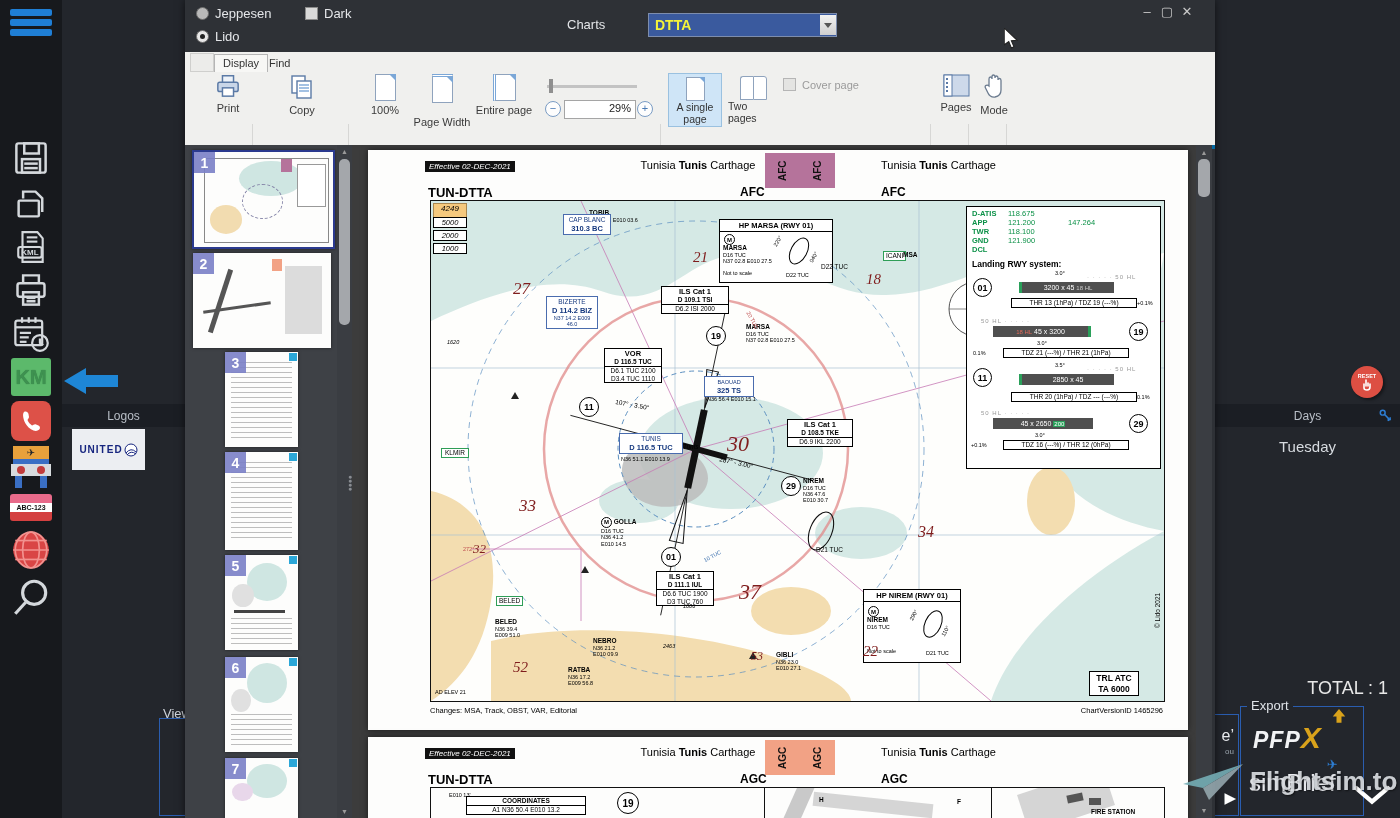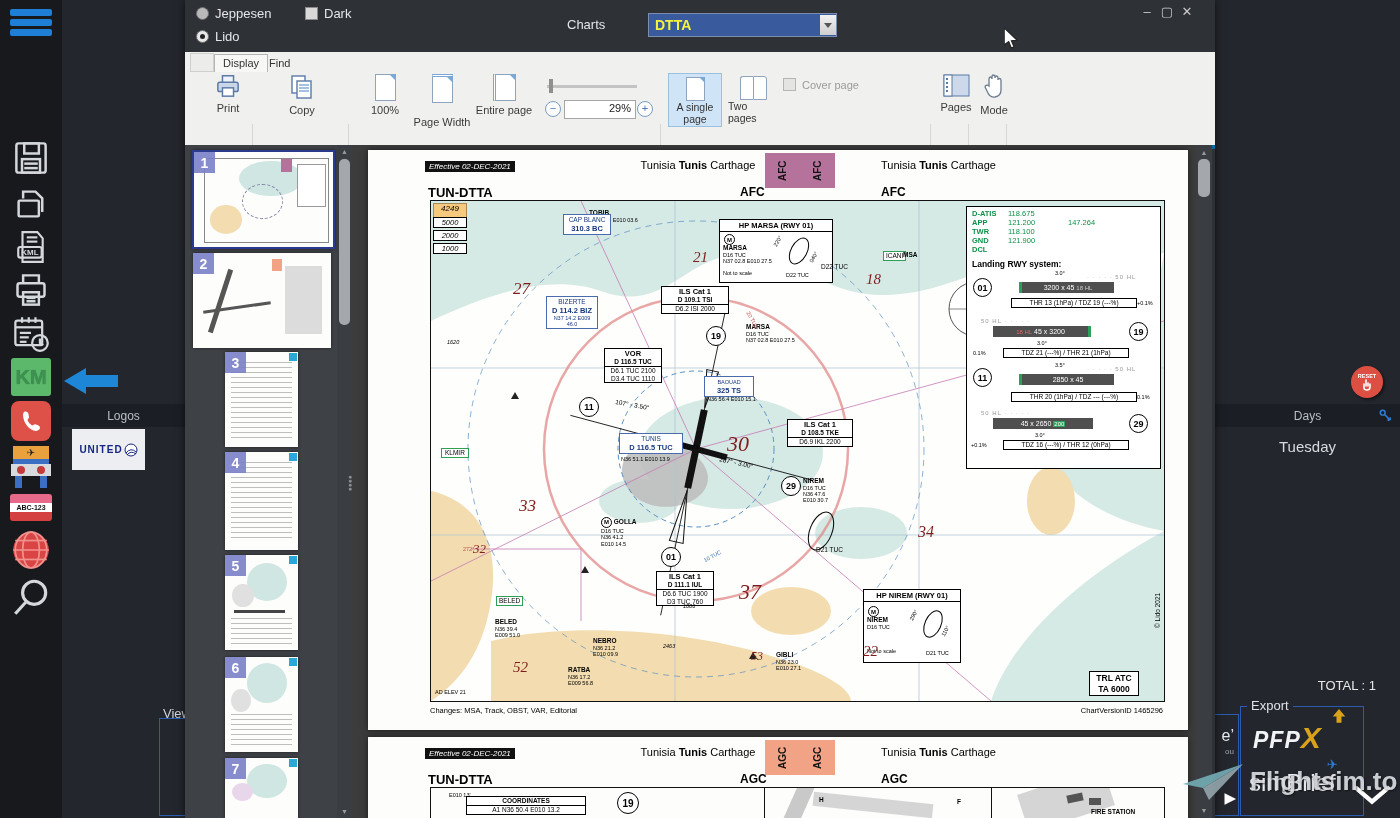--- a/index.html
+++ b/index.html
@@ -239,21 +239,21 @@
     <svg class="a" style="right:8px;top:5px" width="13" height="13" viewBox="0 0 14 14">
         <g stroke="#2d7dd2" stroke-width="1.6" fill="none">
           <circle cx="4" cy="4" r="2.6"></circle>
           <line x1="6" y1="6" x2="12" y2="12"></line>
           <line x1="10" y1="10" x2="10" y2="13"></line>
           <line x1="12" y1="9" x2="12" y2="12"></line>
         </g>
       </svg>
   </div>
   <div class="a" style="left:0;top:438px;width:185px;text-align:center;color:#d7dbe0;font-size:15px"><span>Tuesday</span></div>
-  <div class="a" style="right:24px;top:678px;color:#e8e8e8;font-size:13px"><span>TOTAL : 1</span></div>
+  <div class="a" style="right:12px;top:678px;color:#e8e8e8;font-size:18px"><span>TOTAL : 1</span></div>
 
   <div class="a" style="left:-40px;top:714px;width:62px;height:100px;border:1px solid #2a5db0">
     <span class="a" style="right:4px;top:12px;color:#e8eaee;font-size:16px">e’</span>
     <span class="a" style="right:4px;top:32px;color:#9aa4ad;font-size:8px">ou</span>
     <span class="a" style="right:2px;bottom:8px;color:#fff;font-size:15px">▶</span>
   </div>
 
   <div class="a" style="left:25px;top:706px;width:122px;height:108px;border:1px solid #2a5db0">
     <span class="a" style="left:6px;top:-9px;background:#23262c;padding:0 4px;color:#dfe3e8;font-size:13px">Export</span>
     <div class="a" style="left:12px;top:14px;width:100px;height:34px">

